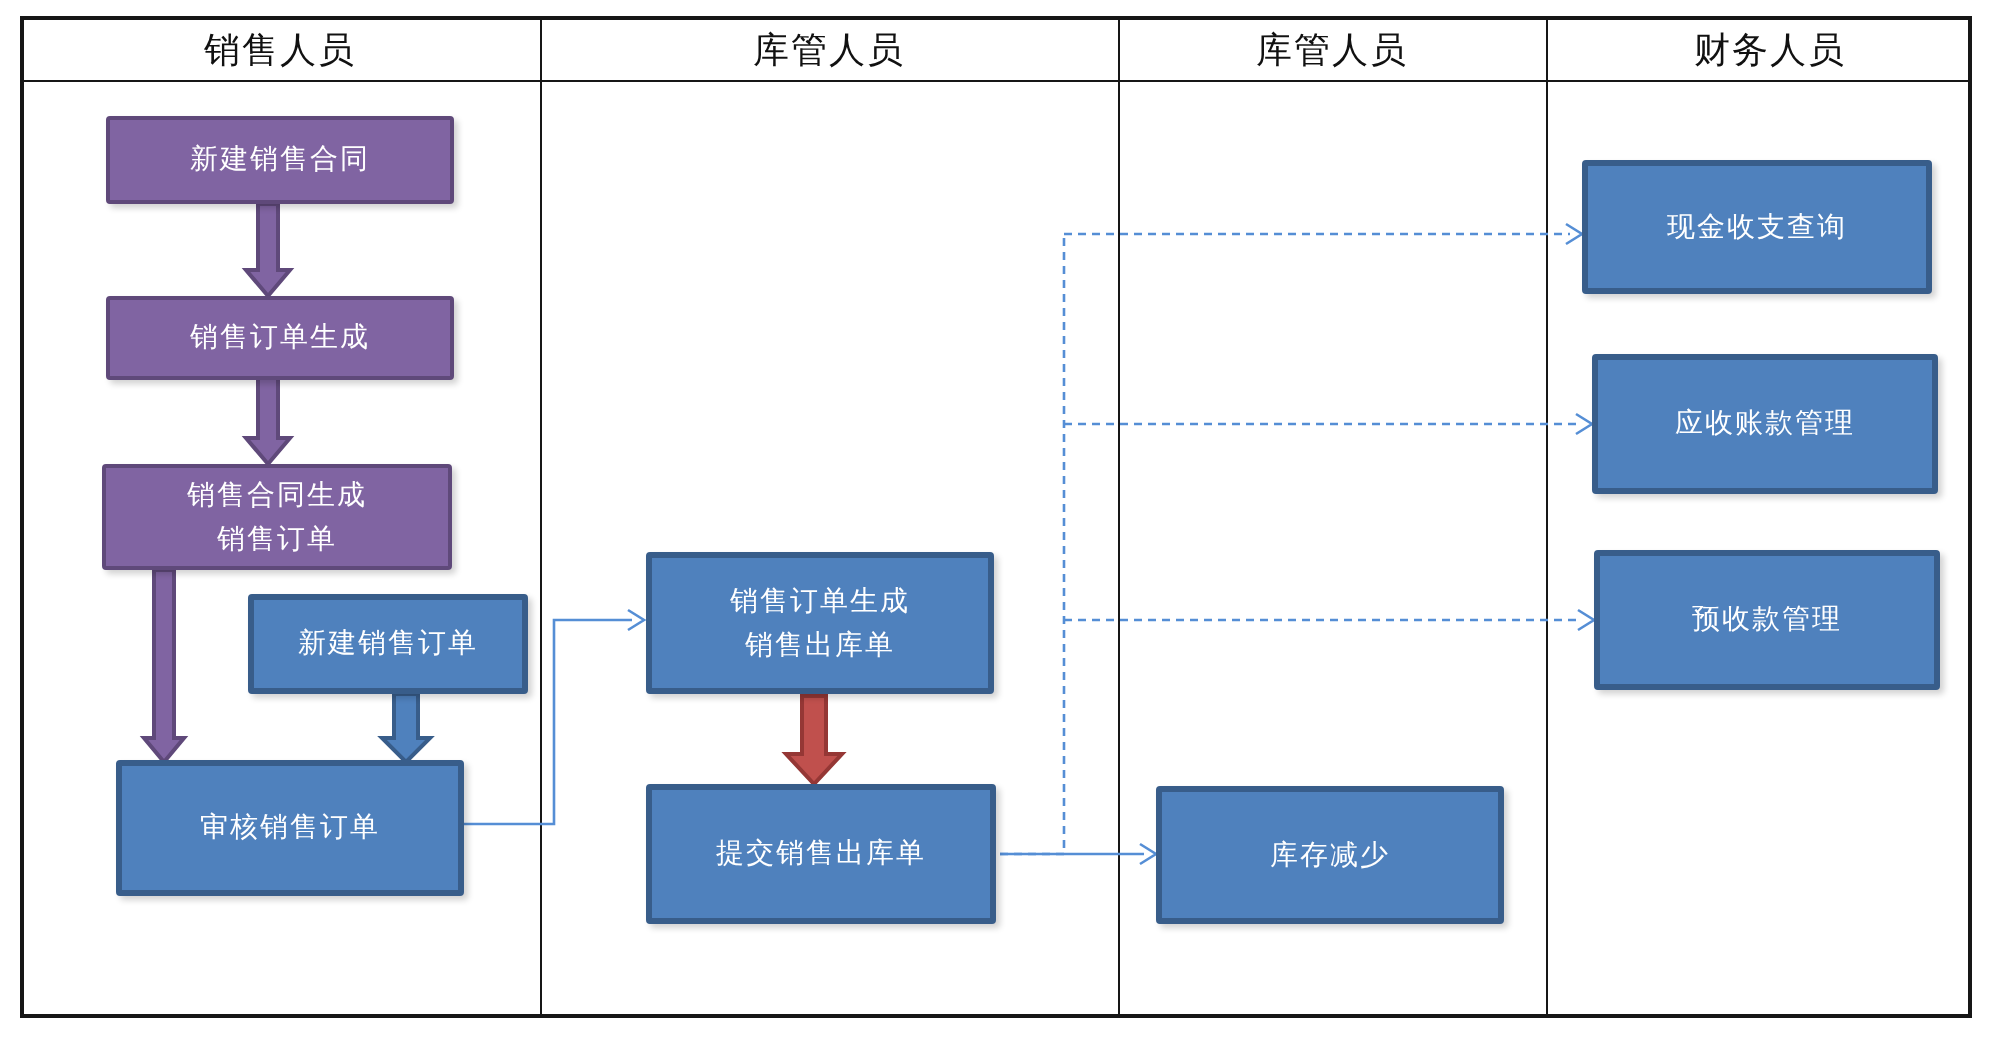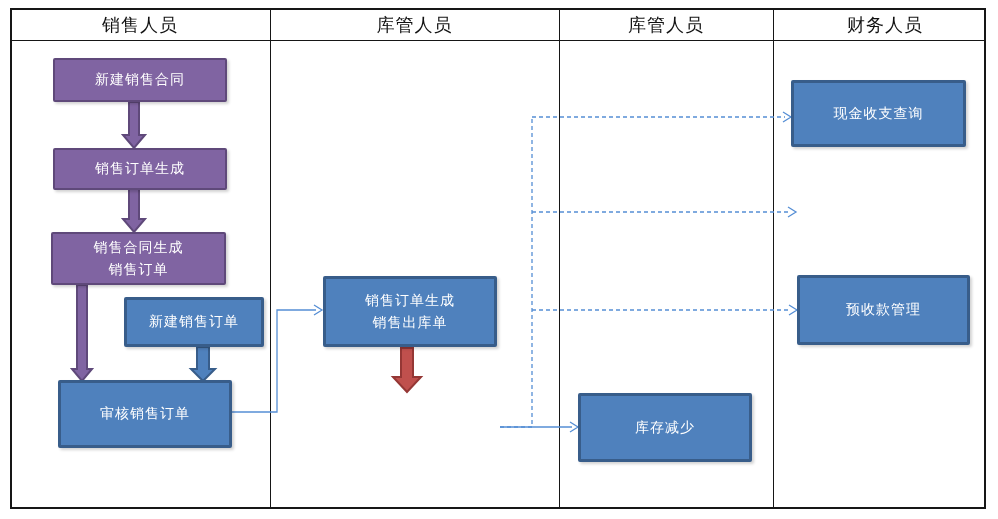--- a/index.html
+++ b/index.html
@@ -86,27 +86,33 @@
     <span>审核销售订单</span>
   </div>
 
   <div class="box blue" style="left:323px;top:276px;width:174px;height:71px">
     <div>
       <div>销售订单生成</div>
       <div>销售出库单</div>
     </div>
   </div>
 
+  <div class="box blue" style="left:323px;top:392px;width:175px;height:70px">
+    <span>提交销售出库单</span>
+  </div>
 
   <div class="box blue" style="left:578px;top:393px;width:174px;height:69px">
     <span>库存减少</span>
   </div>
 
   <div class="box blue" style="left:791px;top:80px;width:175px;height:67px">
     <span>现金收支查询</span>
   </div>
 
+  <div class="box blue" style="left:796px;top:177px;width:173px;height:70px">
+    <span>应收账款管理</span>
+  </div>
 
   <div class="box blue" style="left:797px;top:275px;width:173px;height:70px">
     <span>预收款管理</span>
   </div>
 
 </div>
 
 </body></html>

